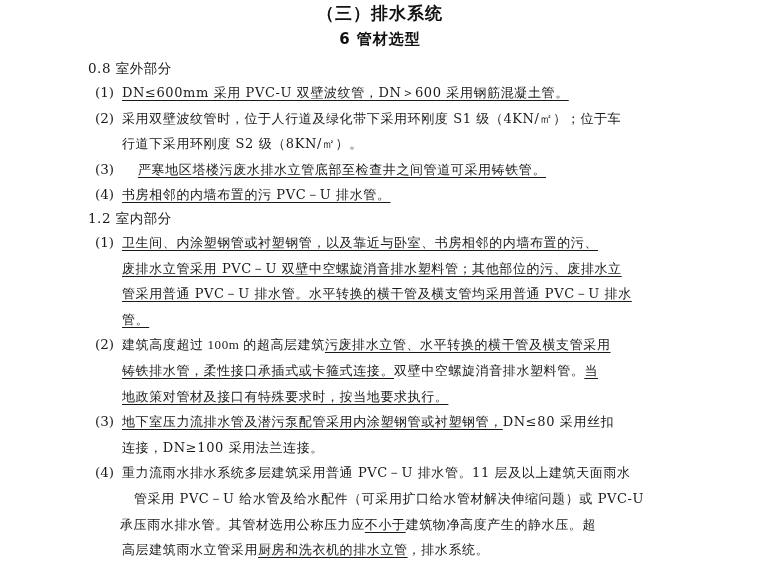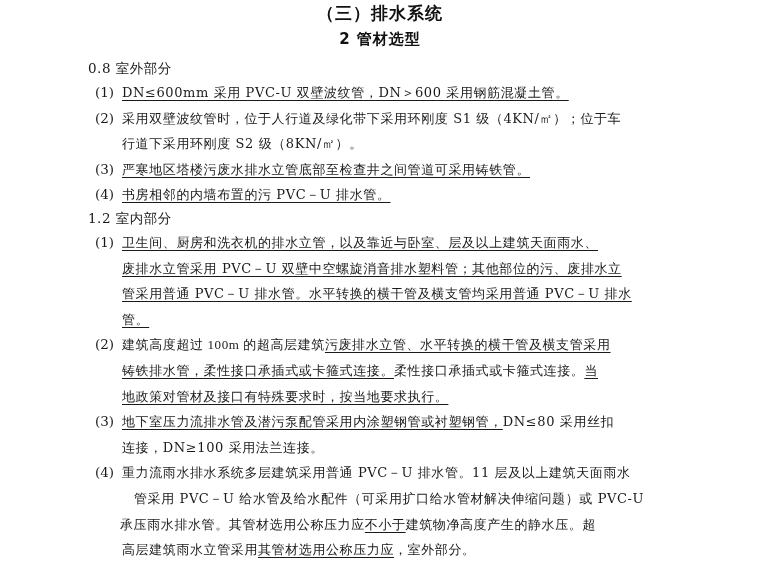--- a/index.html
+++ b/index.html
@@ -11,44 +11,44 @@
   .t2 { top: 30px; font-size: 15px; letter-spacing: 1px; }
   .sec { position: absolute; left: 88px; font-size: 13.5px; letter-spacing: 0.5px; }
   .line { position: absolute; font-size: 13px; white-space: nowrap; letter-spacing: 0.6px; }
   .num { position: absolute; left: 95px; font-size: 13.5px; }
   .u { text-decoration: underline; text-underline-offset: 3px; text-decoration-thickness: 1px; }
 </style>
 </head>
 <body>
 
 <div class="title t1">（三）排水系统</div>
-<div class="title t2">2  管材选型</div>
+<div class="title t2">6  管材选型</div>
 
 <div id="doc">
     <div class="sec" style="top: 60px;">0.8 室外部分</div>
     <div class="num" style="top: 84px;">(1)</div>
     <div class="line" style="top: 84px; left: 122px;"><span class="u">DN≤600mm 采用 PVC-U 双壁波纹管，DN＞600 采用钢筋混凝土管。</span></div>
     <div class="num" style="top: 109.6px;">(2)</div>
     <div class="line" style="top: 109.6px; left: 122px;"><span>采用双壁波纹管时，位于人行道及绿化带下采用环刚度 S1 级（4KN/㎡）；位于车</span></div>
     <div class="line" style="top: 135.2px; left: 122px;"><span>行道下采用环刚度 S2 级（8KN/㎡）。</span></div>
     <div class="num" style="top: 160.8px;">(3)</div>
-    <div class="line" style="top: 160.8px; left: 122px;"><span class="u">严寒地区塔楼污废水排水立管底部至检查井之间管道可采用铸铁管。</span></div>
+    <div class="line" style="top: 160.8px; left: 138px;"><span class="u">严寒地区塔楼污废水排水立管底部至检查井之间管道可采用铸铁管。</span></div>
     <div class="num" style="top: 186.4px;">(4)</div>
     <div class="line" style="top: 186.4px; left: 122px;"><span class="u">书房相邻的内墙布置的污 PVC－U 排水管。</span></div>
     <div class="sec" style="top: 210px;">1.2  室内部分</div>
     <div class="num" style="top: 234px;">(1)</div>
-    <div class="line" style="top: 234px; left: 122px;"><span class="u">卫生间、厨房和洗衣机的排水立管，以及靠近与卧室、层及以上建筑天面雨水、</span></div>
+    <div class="line" style="top: 234px; left: 122px;"><span class="u">卫生间、内涂塑钢管或衬塑钢管，以及靠近与卧室、书房相邻的内墙布置的污、</span></div>
     <div class="line" style="top: 259.6px; left: 122px;"><span class="u">废排水立管采用 PVC－U 双壁中空螺旋消音排水塑料管；其他部位的污、废排水立</span></div>
     <div class="line" style="top: 285.2px; left: 122px;"><span class="u">管采用普通 PVC－U 排水管。水平转换的横干管及横支管均采用普通 PVC－U 排水</span></div>
     <div class="line" style="top: 310.8px; left: 122px;"><span class="u">管。</span></div>
     <div class="num" style="top: 336.4px;">(2)</div>
     <div class="line" style="top: 336.4px; left: 122px; font-family: Liberation Serif, serif;"><span>建筑高度超过 100m 的超高层建筑</span><span class="u">污废排水立管、水平转换的横干管及横支管采用</span></div>
-    <div class="line" style="top: 362px; left: 122px;"><span class="u">铸铁排水管，柔性接口承插式或卡箍式连接。</span><span>柔性接口承插式或卡箍式连接。</span><span class="u">当</span></div>
+    <div class="line" style="top: 362px; left: 122px;"><span class="u">铸铁排水管，柔性接口承插式或卡箍式连接。</span><span>双壁中空螺旋消音排水塑料管。</span><span class="u">当</span></div>
     <div class="line" style="top: 387.6px; left: 122px;"><span class="u">地政策对管材及接口有特殊要求时，按当地要求执行。</span></div>
     <div class="num" style="top: 413.2px;">(3)</div>
     <div class="line" style="top: 413.2px; left: 122px;"><span class="u">地下室压力流排水管及潜污泵配管采用内涂塑钢管或衬塑钢管，</span><span>DN≤80 采用丝扣</span></div>
     <div class="line" style="top: 438.8px; left: 122px;"><span>连接，DN≥100 采用法兰连接。</span></div>
     <div class="num" style="top: 464.4px;">(4)</div>
     <div class="line" style="top: 464.4px; left: 122px;"><span>重力流雨水排水系统多层建筑采用普通 PVC－U 排水管。11 层及以上建筑天面雨水</span></div>
     <div class="line" style="top: 490px; left: 134px;"><span>管采用 PVC－U 给水管及给水配件（可采用扩口给水管材解决伸缩问题）或 PVC-U</span></div>
     <div class="line" style="top: 515.6px; left: 120px;"><span>承压雨水排水管。其管材选用公称压力应</span><span class="u">不小于</span><span>建筑物净高度产生的静水压。超</span></div>
-    <div class="line" style="top: 541.2px; left: 122px;"><span>高层建筑雨水立管采用</span><span class="u">其管材选用公称压力应</span><span>，室外部分。</span></div>
+    <div class="line" style="top: 541.2px; left: 122px;"><span>高层建筑雨水立管采用</span><span class="u">厨房和洗衣机的排水立管</span><span>，排水系统。</span></div>
   </div>
 
 </body></html>

